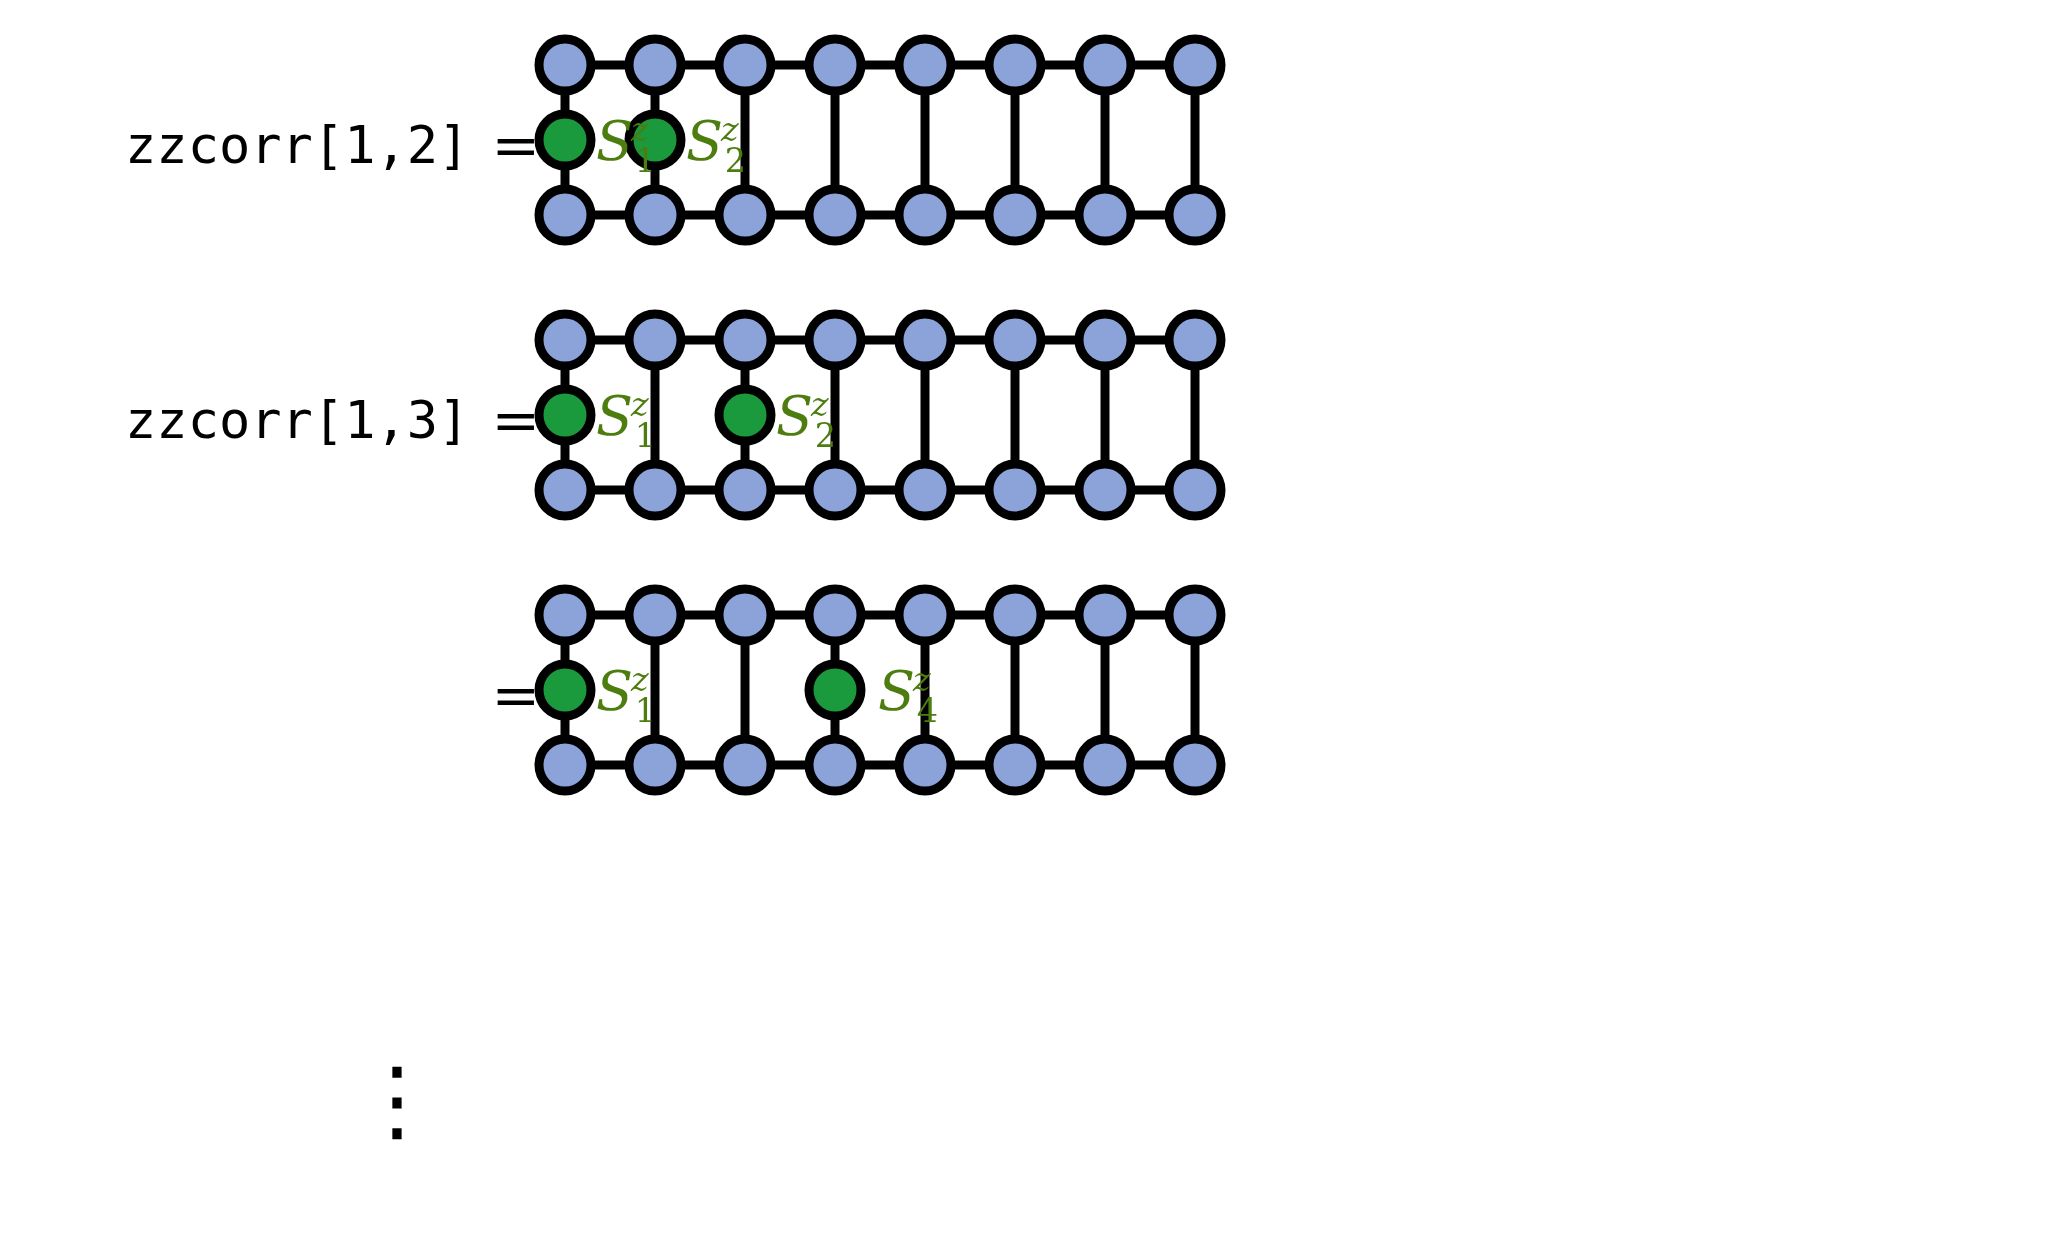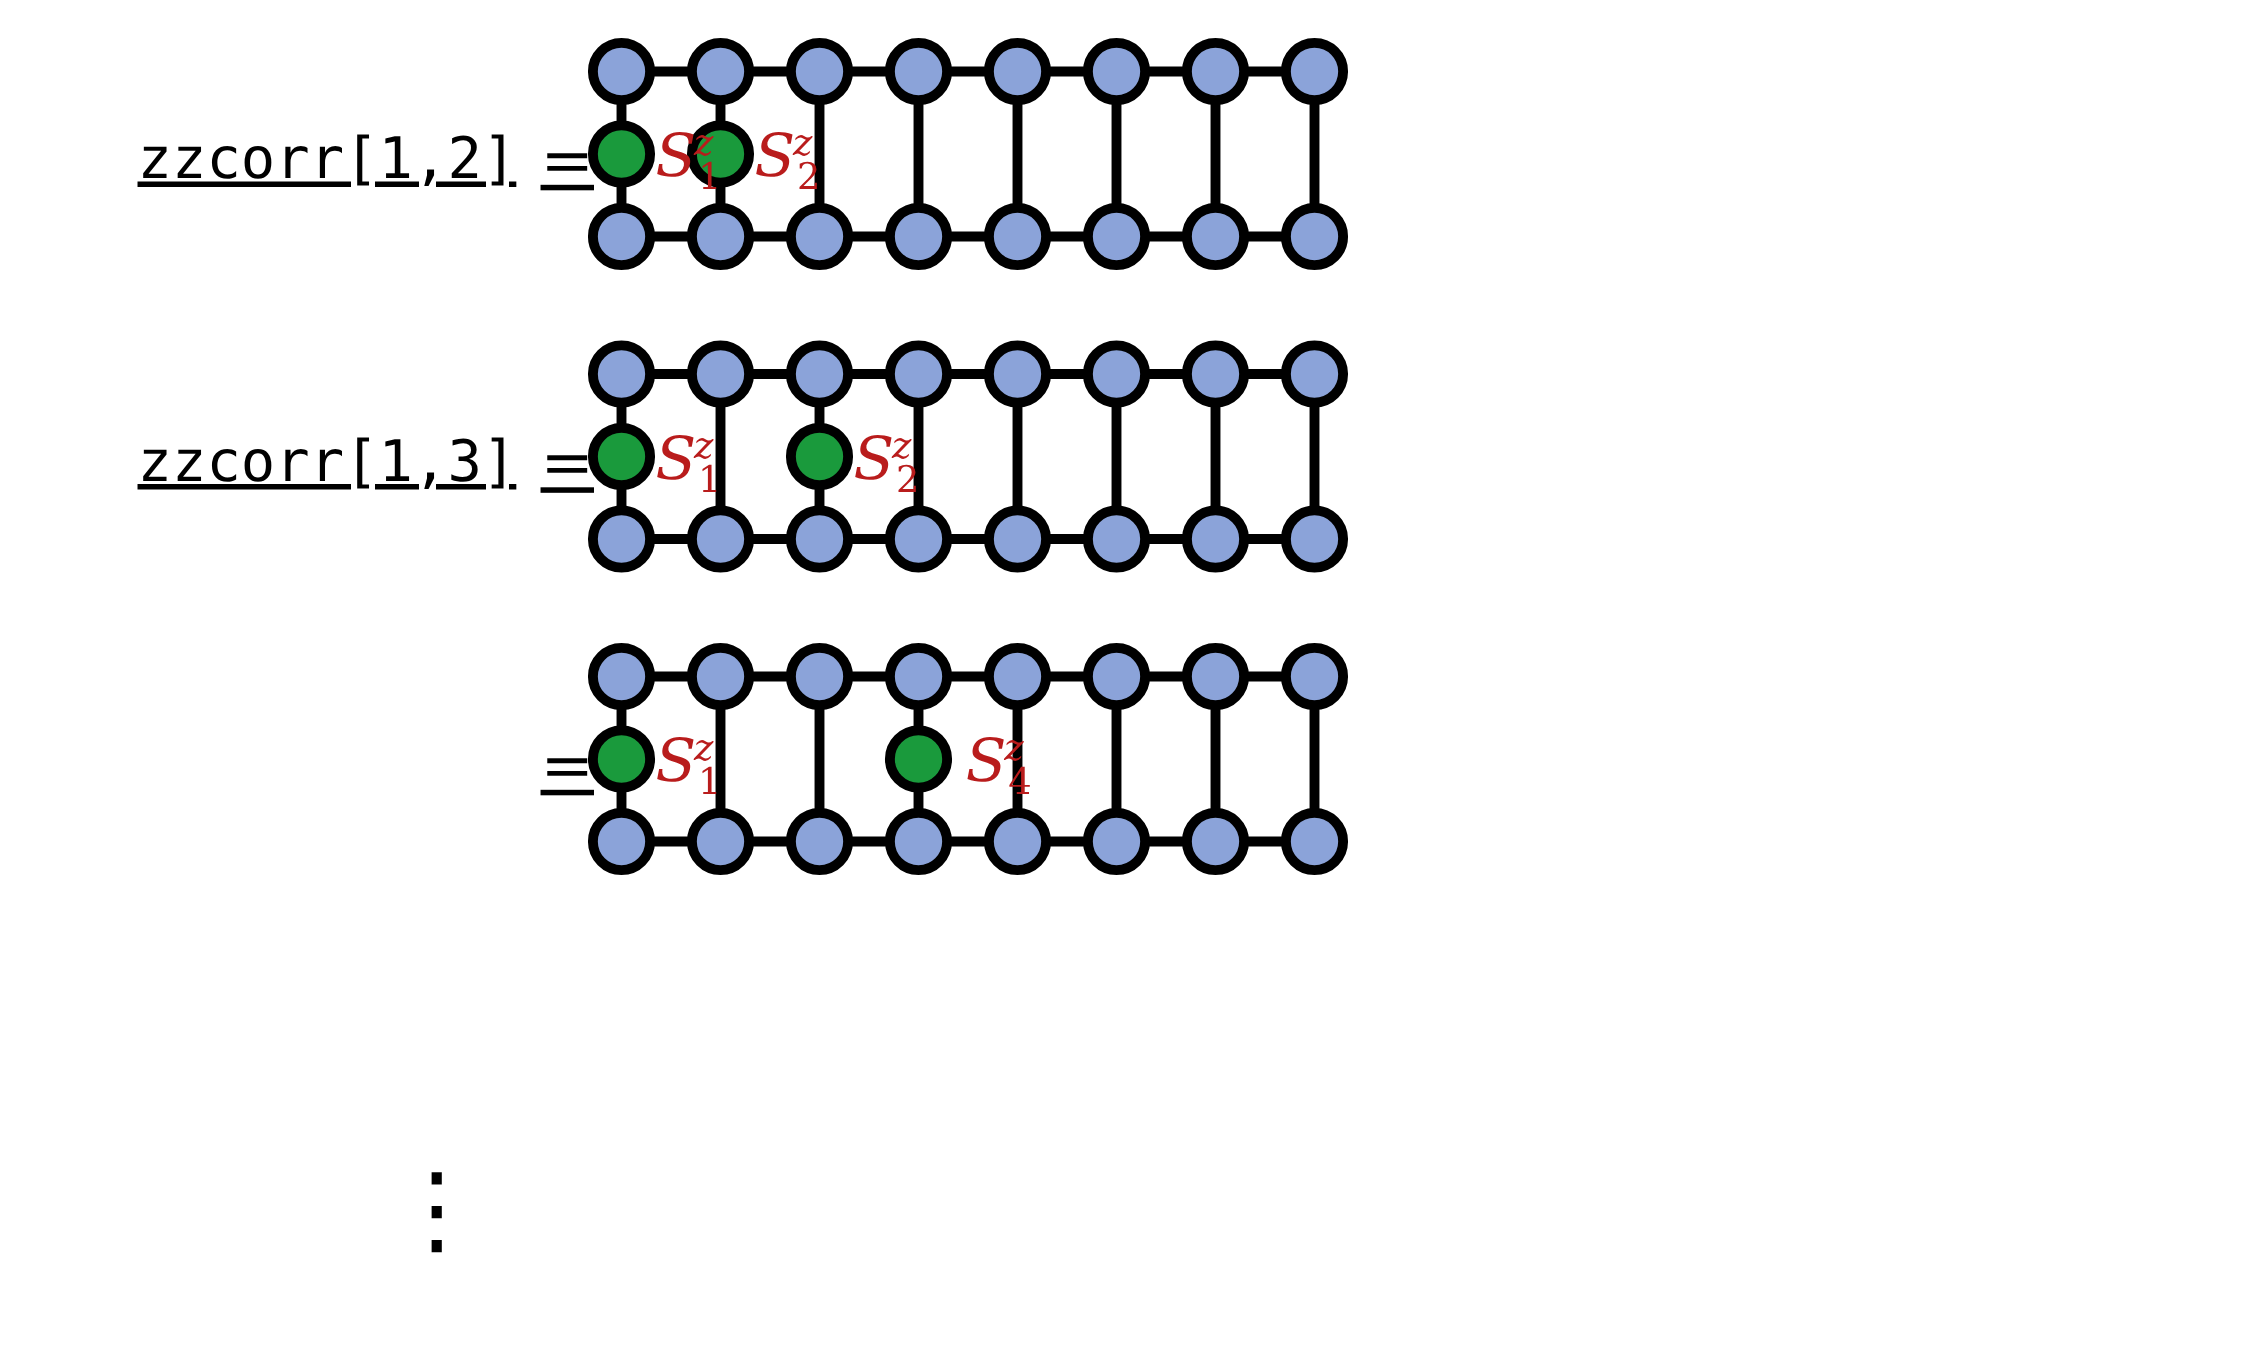--- a/index.html
+++ b/index.html
@@ -28,21 +28,20 @@
     left: 0;
     width: 2046px;
   }
 
   .row-label {
     position: absolute;
     display: flex;
     align-items: center;
     justify-content: flex-end;
     white-space: nowrap;
-    text-decoration: underline;
   }
 
   .label-code {
     font-family: "DejaVu Sans Mono", "Liberation Mono", monospace;
     font-size: 52px;
     color: #000000;
     letter-spacing: 0px;
     line-height: 1;
   }
 
@@ -62,21 +61,21 @@
   .lattice svg {
     display: block;
     overflow: visible;
   }
 
   .spin-label {
     position: absolute;
     font-family: "DejaVu Serif", "Liberation Serif", serif;
     font-style: italic;
     font-size: 54px;
-    color: #b91c1c;
+    color: #4d7c0f;
     white-space: nowrap;
     line-height: 1;
   }
   .spin-label .sup {
     font-size: 0.62em;
     vertical-align: super;
     font-style: italic;
     margin-left: -2px;
   }
   .spin-label .sub {

